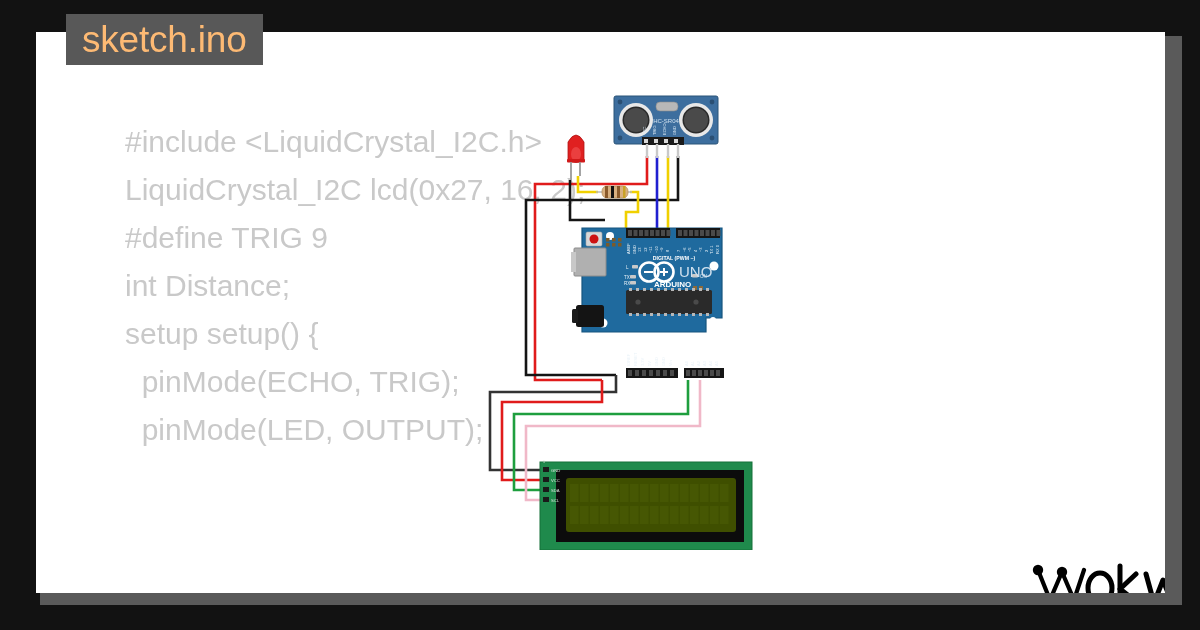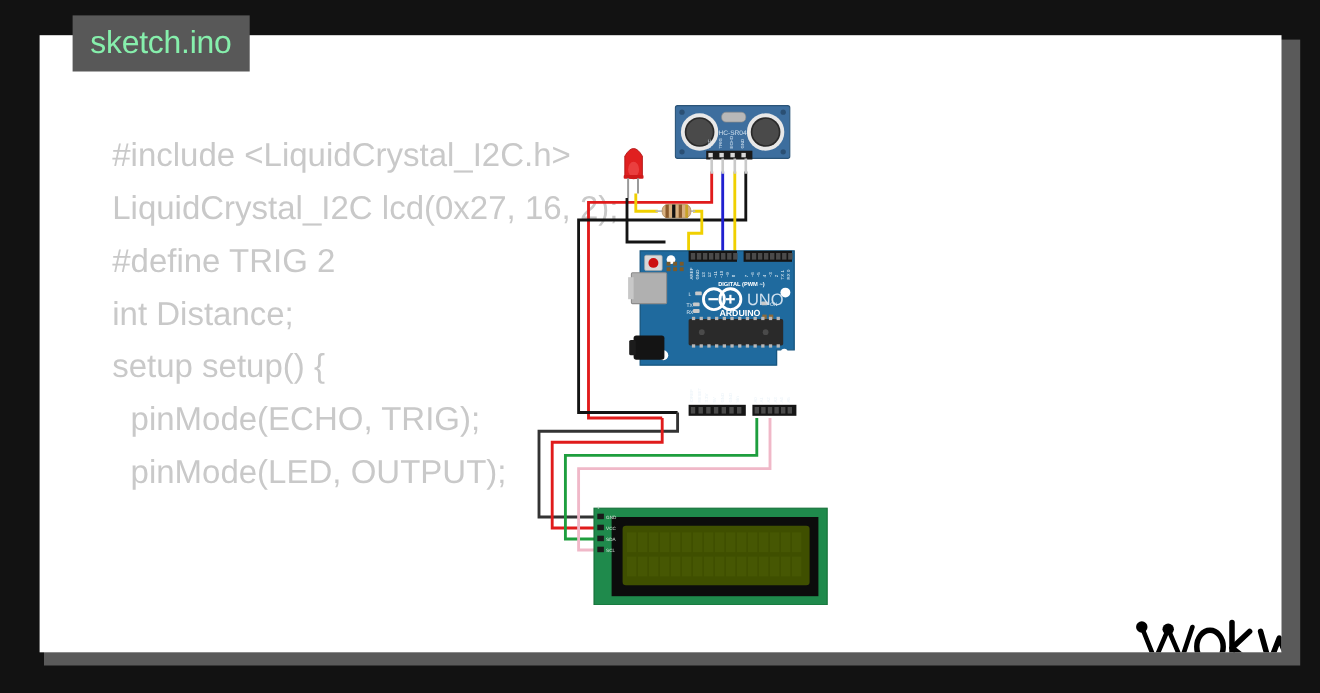--- a/index.html
+++ b/index.html
@@ -30,40 +30,41 @@
   .file-tab {
     position: absolute;
     left: 66px; top: 14px;
     height: 51px;
     padding: 0 16px;
     background: #585858;
     display: flex; align-items: center;
     z-index: 40;
   }
   .file-tab .tab-label {
-    color: #86efac;
-    font-size: 29px;
+    color: #fdba74;
+    font-size: 37px;
     line-height: 1;
     letter-spacing: -0.2px;
     white-space: nowrap;
   }
 
   
   .code-area {
     position: absolute;
     left: 66px; top: 86px;
     width: 560px;
     z-index: 5;
   }
   .code-line {
     color: #c9c9c9;
     font-size: 30px;
     line-height: 48px;
     white-space: pre;
     font-family: "Liberation Sans", sans-serif;
+    margin-left: 23px;
   }
 
   
   .wokwi-logo {
     position: absolute;
     left: 996px; top: 524px;
     width: 160px; height: 62px;
     z-index: 20;
   }
 
@@ -81,21 +82,21 @@
 
 <div id="root">
 
   <div class="frame-shadow"></div>
 
   <div class="editor-panel">
 
     <div class="code-area">
       <div class="code-line">#include &lt;LiquidCrystal_I2C.h&gt;</div>
       <div class="code-line">LiquidCrystal_I2C lcd(0x27, 16, 2);</div>
-      <div class="code-line">#define TRIG 2</div>
+      <div class="code-line">#define TRIG 9</div>
       <div class="code-line">int Distance;</div>
       <div class="code-line">setup setup() {</div>
       <div class="code-line">  pinMode(ECHO, TRIG);</div>
       <div class="code-line">  pinMode(LED, OUTPUT);</div>
 
     </div>
 
     <div class="circuit" style="left:394px; top:48px;">
       <svg width="330" height="470" viewBox="0 0 330 470" xmlns="http://www.w3.org/2000/svg">
 

